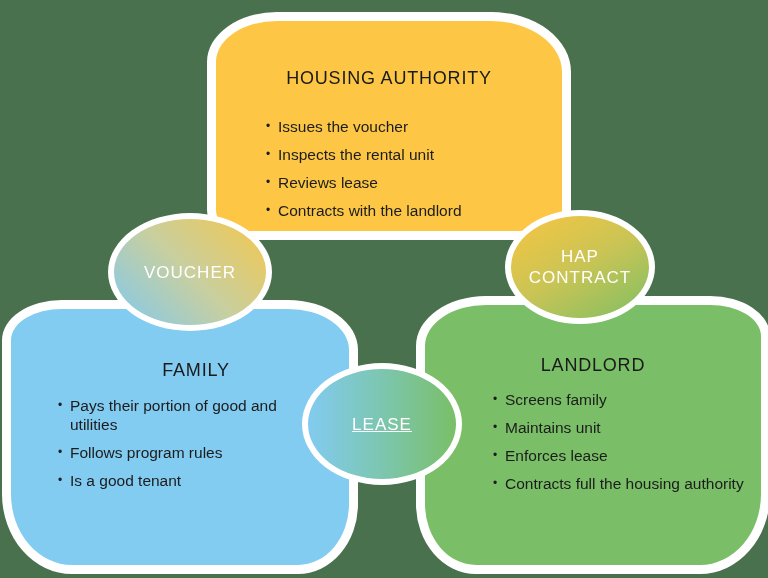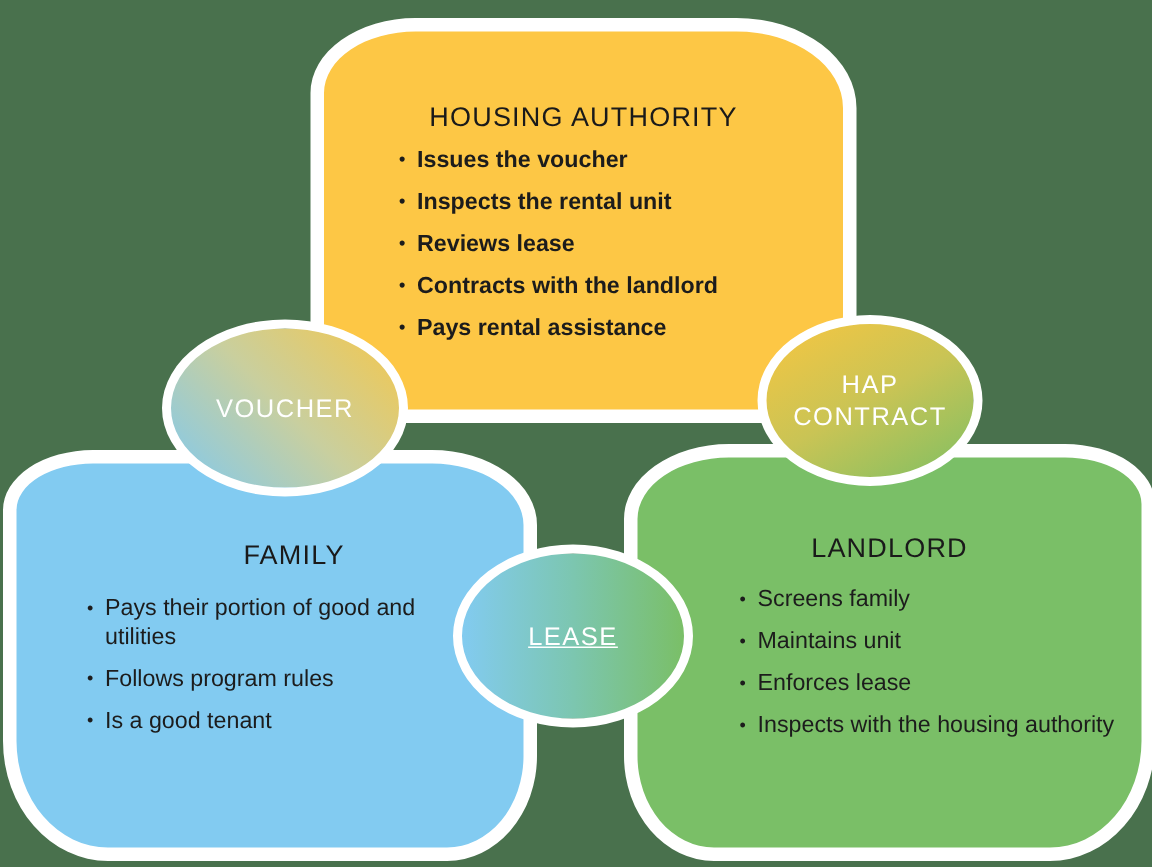--- a/index.html
+++ b/index.html
@@ -9,21 +9,21 @@
       position: relative;
       font-family: "Liberation Sans", "DejaVu Sans", sans-serif;
       color: #1c1c1c;
     }
     .blob {
       position: absolute;
       border: 9px solid #ffffff;
       box-sizing: border-box;
     }
     .blob-ha {
-      left: 207px; top: 12px; width: 364px; height: 270px;
+      left: 207px; top: 12px; width: 364px; height: 228px;
       background: #fdc745;
       border-radius: 70px 80px 30px 30px / 50px 60px 30px 30px;
     }
     .blob-family {
       left: 2px; top: 300px; width: 356px; height: 274px;
       background: #82cbf1;
       border-radius: 60px 70px 60px 70px / 40px 50px 70px 80px;
     }
     .blob-landlord {
       left: 416px; top: 296px; width: 354px; height: 278px;
@@ -39,21 +39,21 @@
       position: absolute; margin: 0; padding: 0; list-style: none;
       font-size: 15.5px; line-height: 19px;
     }
     ul.items li {
       position: relative; padding-left: 12px; margin-bottom: 9px;
     }
     ul.items li::before {
       content: "•"; position: absolute; left: 0; top: 0; font-size: 12px;
     }
     .blob-ha .title { top: 47px; }
-    .blob-ha ul.items { left: 50px; top: 76px; font-weight: bold; }
+    .blob-ha ul.items { left: 50px; top: 96px; }
     .blob-family .title { top: 51px; padding-left: 32px; }
     .blob-family ul.items { left: 47px; top: 87px; }
     .blob-landlord .title { top: 50px; }
     .blob-landlord ul.items { left: 68px; top: 85px; }
 
     .circle {
       position: absolute; border: 6px solid #ffffff; border-radius: 50%;
       box-sizing: border-box;
       display: flex; align-items: center; justify-content: center;
       text-align: center; color: #ffffff; font-size: 17px; letter-spacing: 1px;
@@ -76,40 +76,39 @@
 </head>
 <body>
 
 <div class="blob blob-ha">
   <div class="title">HOUSING AUTHORITY</div>
   <ul class="items">
     <li>Issues the voucher</li>
     <li>Inspects the rental unit</li>
     <li>Reviews lease</li>
     <li>Contracts with the landlord</li>
-    <li>Pays rental assistance</li>
   </ul>
 </div>
 
 <div class="blob blob-family">
   <div class="title">FAMILY</div>
   <ul class="items" style="width:240px">
     <li>Pays their portion of good and utilities</li>
     <li>Follows program rules</li>
     <li>Is a good tenant</li>
   </ul>
 </div>
 
 <div class="blob blob-landlord">
   <div class="title">LANDLORD</div>
   <ul class="items" style="width:260px">
     <li>Screens family</li>
     <li>Maintains unit</li>
     <li>Enforces lease</li>
-    <li>Inspects with the housing authority</li>
+    <li>Contracts full the housing authority</li>
   </ul>
 </div>
 
 <div class="circle c-voucher">
   <span>VOUCHER</span>
 </div>
 
 <div class="circle c-hap">
   <div>
     <div>HAP</div>

